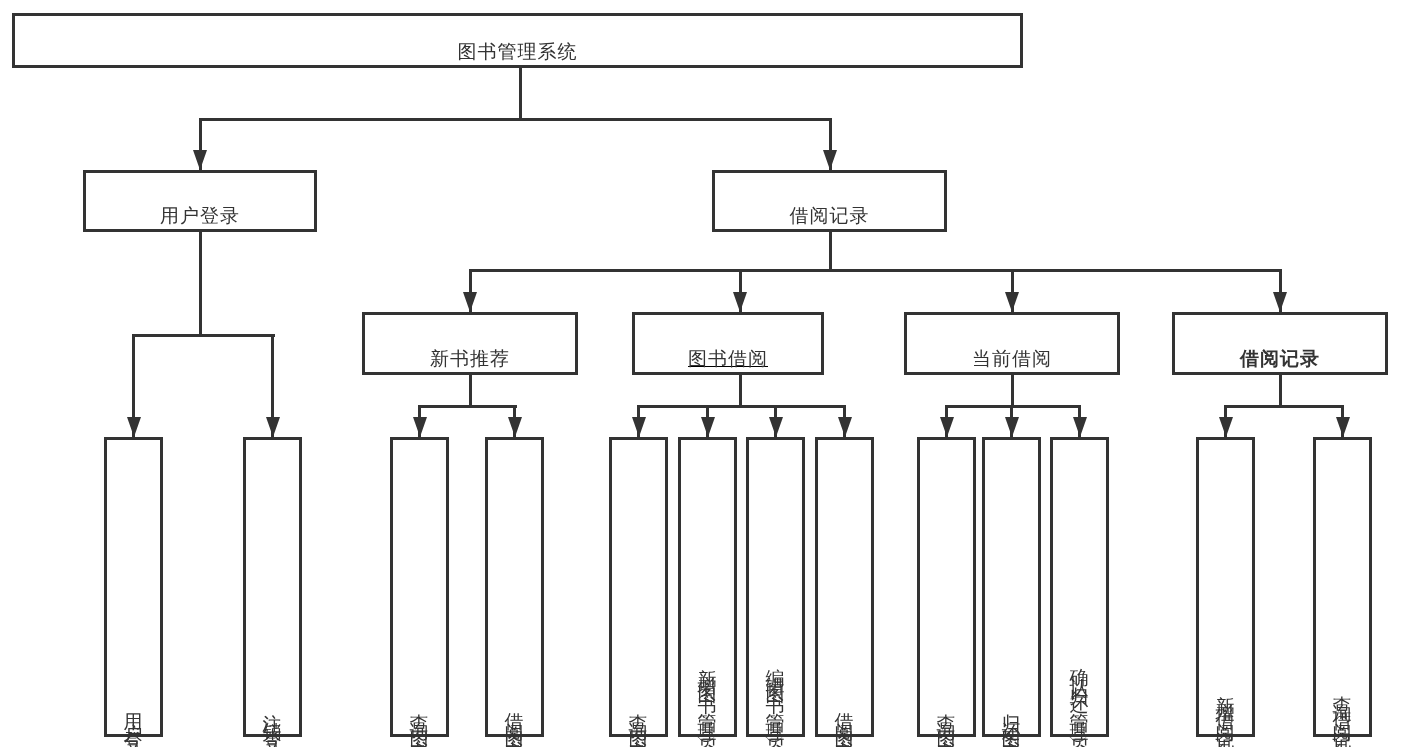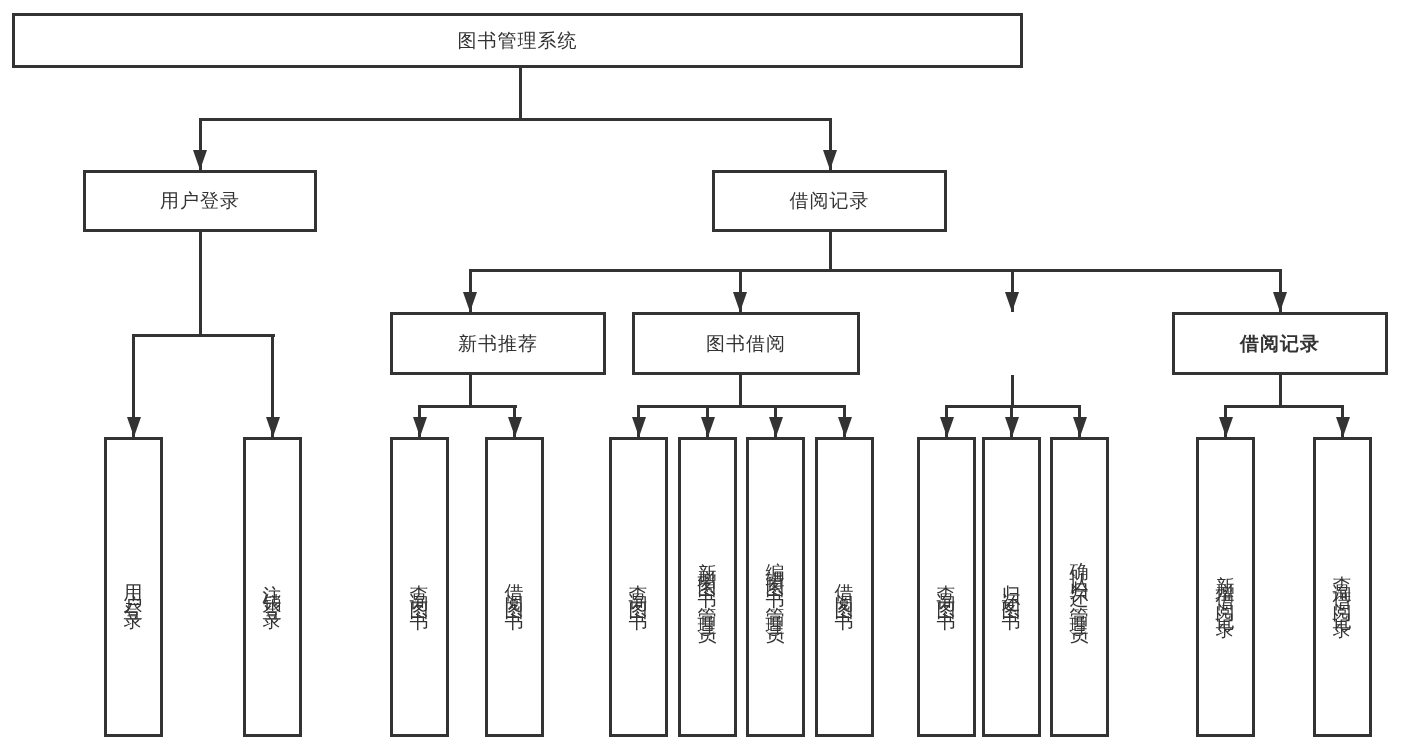--- a/index.html
+++ b/index.html
@@ -10,21 +10,21 @@
     height: 747px;
     background: #ffffff;
     overflow: hidden;
     font-family: "Liberation Sans", "DejaVu Sans", sans-serif;
   }
   .box {
     position: absolute;
     background: #ffffff;
     border: 3px solid #333333;
     display: flex;
-    align-items: center;
+    align-items: flex-end;
     justify-content: center;
   }
   .lbl {
     font-size: 19px;
     color: #333333;
     letter-spacing: 1px;
     white-space: nowrap;
   }
   .leaf .lbl {
     writing-mode: vertical-rl;
@@ -86,25 +86,28 @@
   <div class="hline" style="left:468.5px; top:269px; width:813px;"></div>
   <div class="vline" style="left:468.5px;  top:269px; height:43px;"></div>
   <div class="vline" style="left:738.5px;  top:269px; height:43px;"></div>
   <div class="vline" style="left:1010.5px; top:269px; height:43px;"></div>
   <div class="vline" style="left:1278.5px; top:269px; height:43px;"></div>
   <div class="arrow" style="left:463px;  top:292px;"></div>
   <div class="arrow" style="left:733px;  top:292px;"></div>
   <div class="arrow" style="left:1005px; top:292px;"></div>
   <div class="arrow" style="left:1273px; top:292px;"></div>
 
-  <div class="box" style="left:362px; top:312px; width:216px; height:63px;margin-left:28px;">
+  <div class="box" style="left:362px; top:312px; width:216px; height:63px;">
     <span class="lbl">新书推荐</span>
   </div>
-  <div class="box" style="left:632px; top:312px; width:228px; height:63px;">
+  <div class="box" style="left:632px; top:312px; width:192px; height:63px;text-decoration:underline;">
     <span class="lbl">图书借阅</span>
+  </div>
+  <div class="box" style="left:904px; top:312px; width:216px; height:63px;">
+    <span class="lbl">当前借阅</span>
   </div>
   <div class="box" style="left:1172px; top:312px; width:216px; height:63px;font-weight:bold;">
     <span class="lbl">借阅记录</span>
   </div>
 
   <div class="vline" style="left:468.5px; top:375px; height:33px;"></div>
   <div class="hline" style="left:418px; top:405px; width:99px;"></div>
   <div class="vline" style="left:418px; top:405px; height:32px;"></div>
   <div class="vline" style="left:513px; top:405px; height:32px;"></div>
   <div class="arrow" style="left:412.5px; top:417px;"></div>

